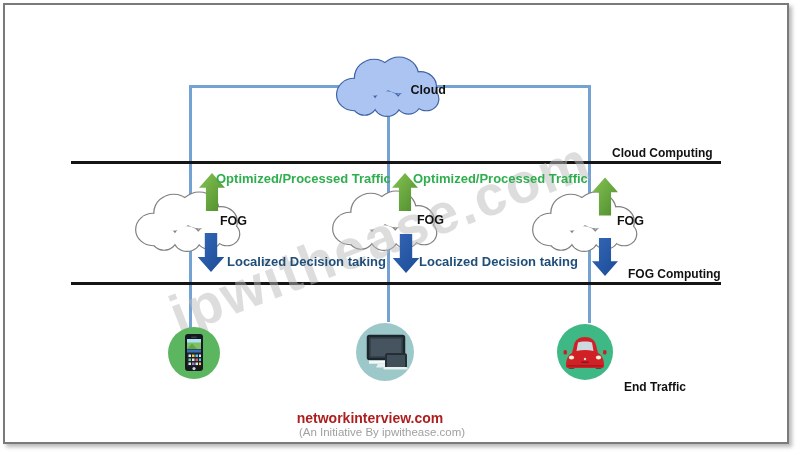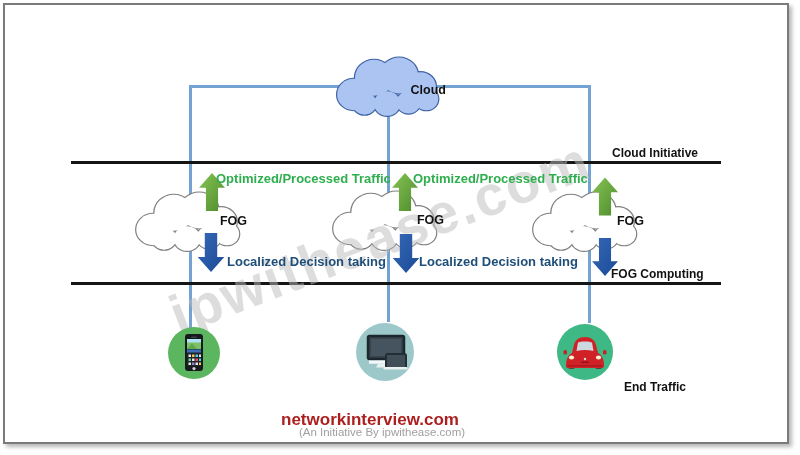--- a/index.html
+++ b/index.html
@@ -29,21 +29,21 @@
   .flow-down{color:#1f4e79;}
   .device{position:absolute;z-index:6;}
   .watermark{
     position:absolute;left:100px;top:206px;width:560px;height:64px;
     line-height:64px;text-align:center;font-size:56px;font-weight:bold;
     letter-spacing:2px;color:#bdbdbd;opacity:0.5;white-space:nowrap;
     transform:rotate(-21deg);z-index:5;pointer-events:none;
   }
   .footer-site{
     position:absolute;left:0;top:410px;width:740px;text-align:center;
-    font-size:17px;font-weight:bold;color:#ad1f1f;z-index:7;
+    font-size:14px;font-weight:bold;color:#ad1f1f;z-index:7;
   }
   .footer-tagline{
     position:absolute;left:0;top:426px;width:764px;text-align:center;
     font-size:11.5px;color:#a0a0a0;z-index:7;
   }
 </style>
 </head>
 <body>
 
 <div class="canvas">
@@ -64,22 +64,22 @@
   <div class="frame"></div>
 
   <div class="connector" style="left:189px;top:85px;width:402px;height:3px;"></div>
   <div class="connector" style="left:189px;top:85px;width:3px;height:245px;"></div>
   <div class="connector" style="left:387px;top:85px;width:3px;height:237px;"></div>
   <div class="connector" style="left:588px;top:85px;width:3px;height:238px;"></div>
 
   <div class="sep-line" style="left:71px;top:161px;width:650px;"></div>
   <div class="sep-line" style="left:71px;top:282px;width:650px;"></div>
 
-  <div class="layer-label" style="left:612px;top:146px;">Cloud Initiative</div>
-  <div class="layer-label" style="left:611px;top:267px;">FOG Computing</div>
+  <div class="layer-label" style="left:612px;top:146px;">Cloud Computing</div>
+  <div class="layer-label" style="left:628px;top:267px;">FOG Computing</div>
   <div class="layer-label" style="left:624px;top:380px;">End Traffic</div>
 
   <div class="watermark">ipwithease.com</div>
 
   <svg class="cloud-svg" style="left:330px;top:52px;" width="116" height="66" viewBox="0 0 195 118" preserveAspectRatio="none">
     <g stroke="#3e62a5" stroke-width="4" fill="#abc4f2">
       <circle cx="40" cy="76" r="28"></circle>
         <circle cx="74" cy="46" r="32"></circle>
         <circle cx="116" cy="42" r="32"></circle>
       <circle cx="152" cy="62" r="26"></circle>

